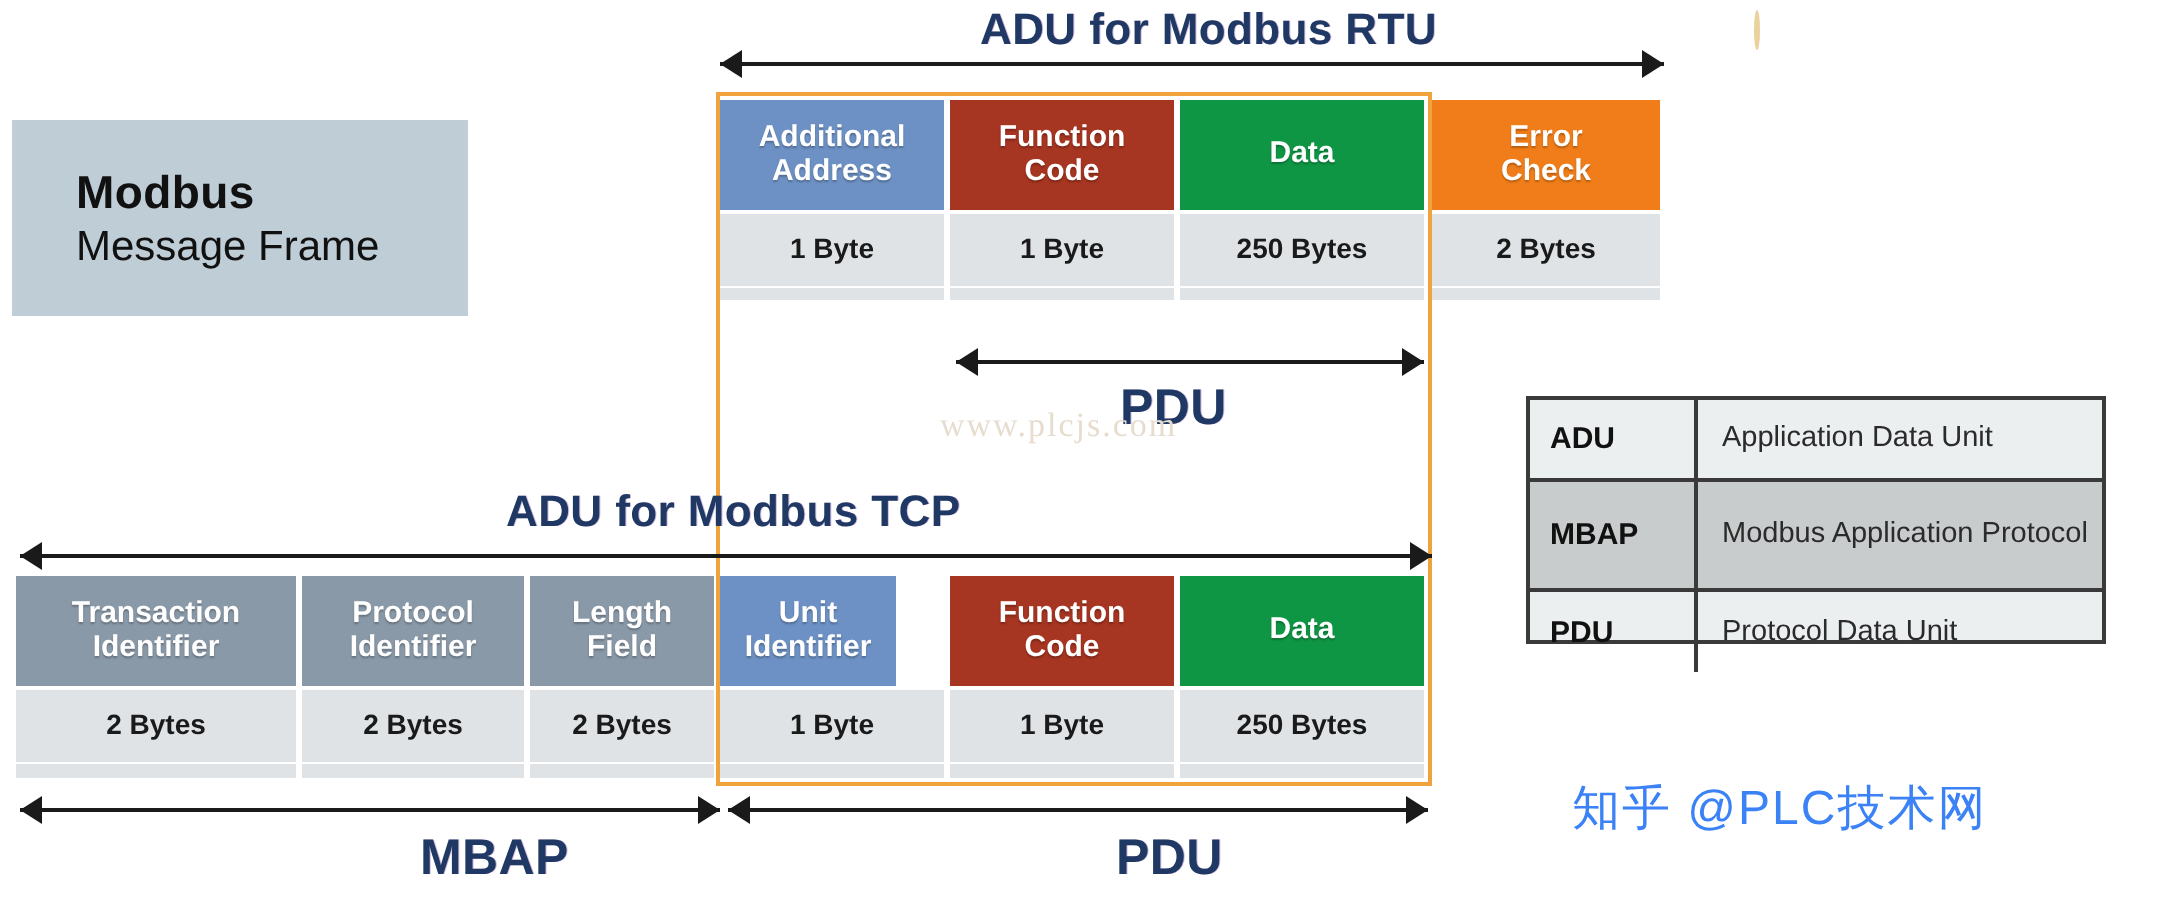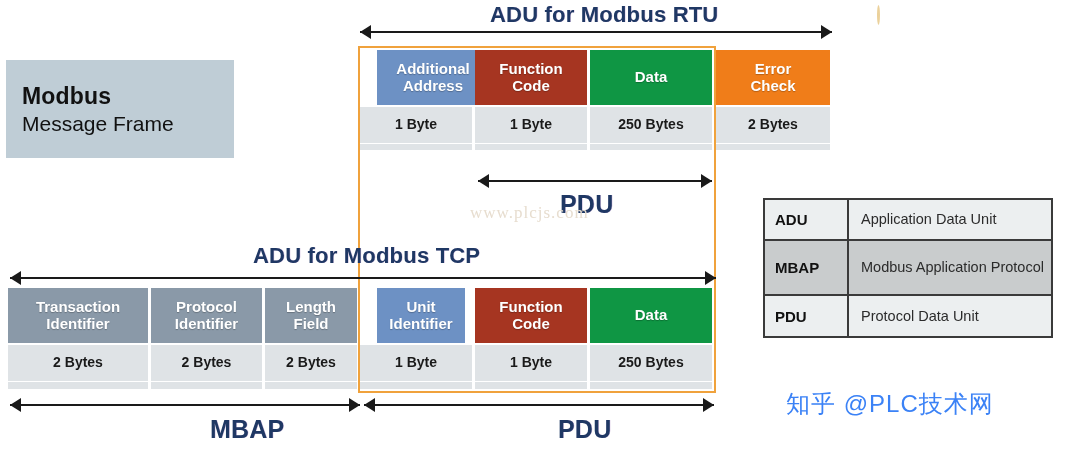--- a/index.html
+++ b/index.html
@@ -51,33 +51,33 @@
   }
   .sub{
     background:#dfe3e6;
     color:#1a1a1a;
     font-weight:bold;
     font-size:14px;
   }
   .subtail{background:#dfe3e6;}
 
   
-  .c-blue{background:#6d91c4;margin-left:17px;}
+  .c-blue{background:#6d91c4;}
   .c-red{background:#a63521;}
   .c-green{background:#0f9644;}
   .c-orange{background:#f07d19;}
   .c-gray{background:#8a99a8;}
   .vline{position:absolute;width:2px;background:#f0a23c;}
 
   
   .titlebox{
     position:absolute;
     background:#bfcdd6;
     display:flex;flex-direction:column;justify-content:center;
-    padding-left:16px;box-sizing:border-box;
+    padding-left:32px;box-sizing:border-box;
   }
   .titlebox .l1{font-size:23px;font-weight:bold;color:#111;letter-spacing:.2px;}
   .titlebox .l2{font-size:21px;color:#111;margin-top:2px;}
 
   
   .legend{
     position:absolute;
     border:2px solid #3a3a3a;
     box-sizing:border-box;
     background:#eceff0;
@@ -261,21 +261,21 @@
   </div>
   <div class="abs arrow" style="left:364px;top:398px;width:350px;">
     <div class="line"></div>
     <div class="head l"></div>
     <div class="head r"></div>
   </div>
 
   <div class="abs span-title" style="left:210px;top:415px;font-size:25px;">MBAP</div>
   <div class="abs span-title" style="left:558px;top:415px;font-size:25px;">PDU</div>
 
-  <div class="legend" style="left:763px;top:198px;width:290px;height:140px;">
+  <div class="legend" style="left:763px;top:198px;width:290px;height:124px;">
     <div class="lrow" style="height:41px;">
       <div class="lkey">ADU</div>
       <div class="lval">Application Data Unit</div>
     </div>
     <div class="lrow alt" style="height:55px;">
       <div class="lkey">MBAP</div>
       <div class="lval">Modbus Application Protocol</div>
     </div>
     <div class="lrow" style="height:40px;">
       <div class="lkey">PDU</div>

